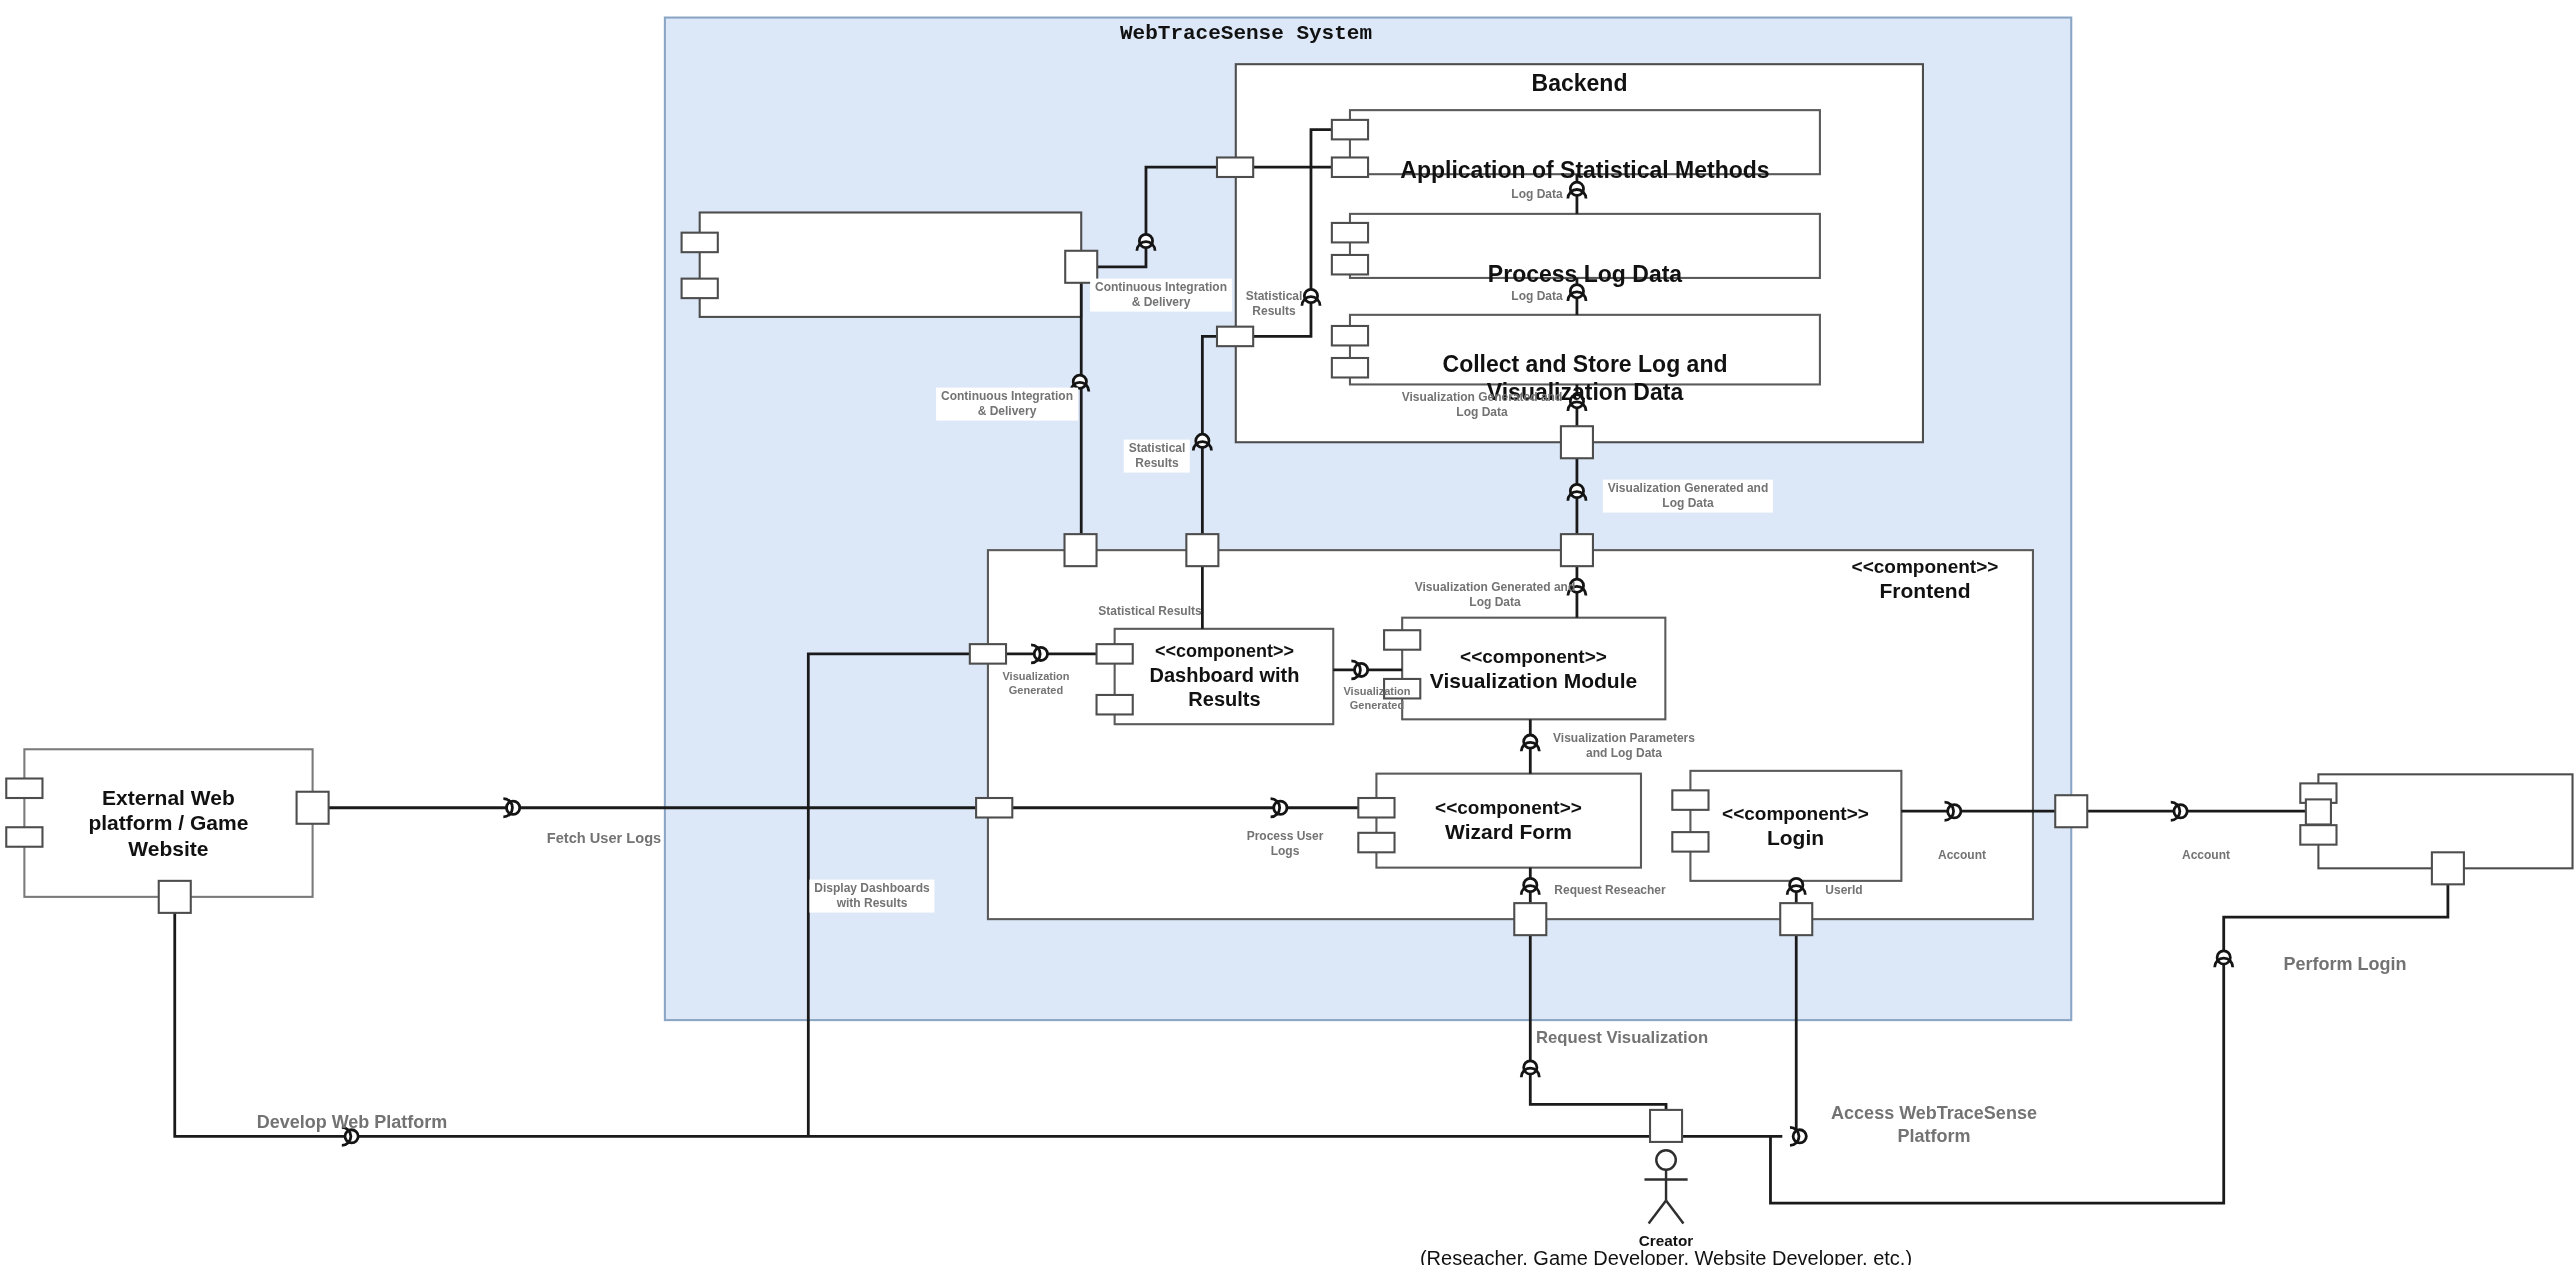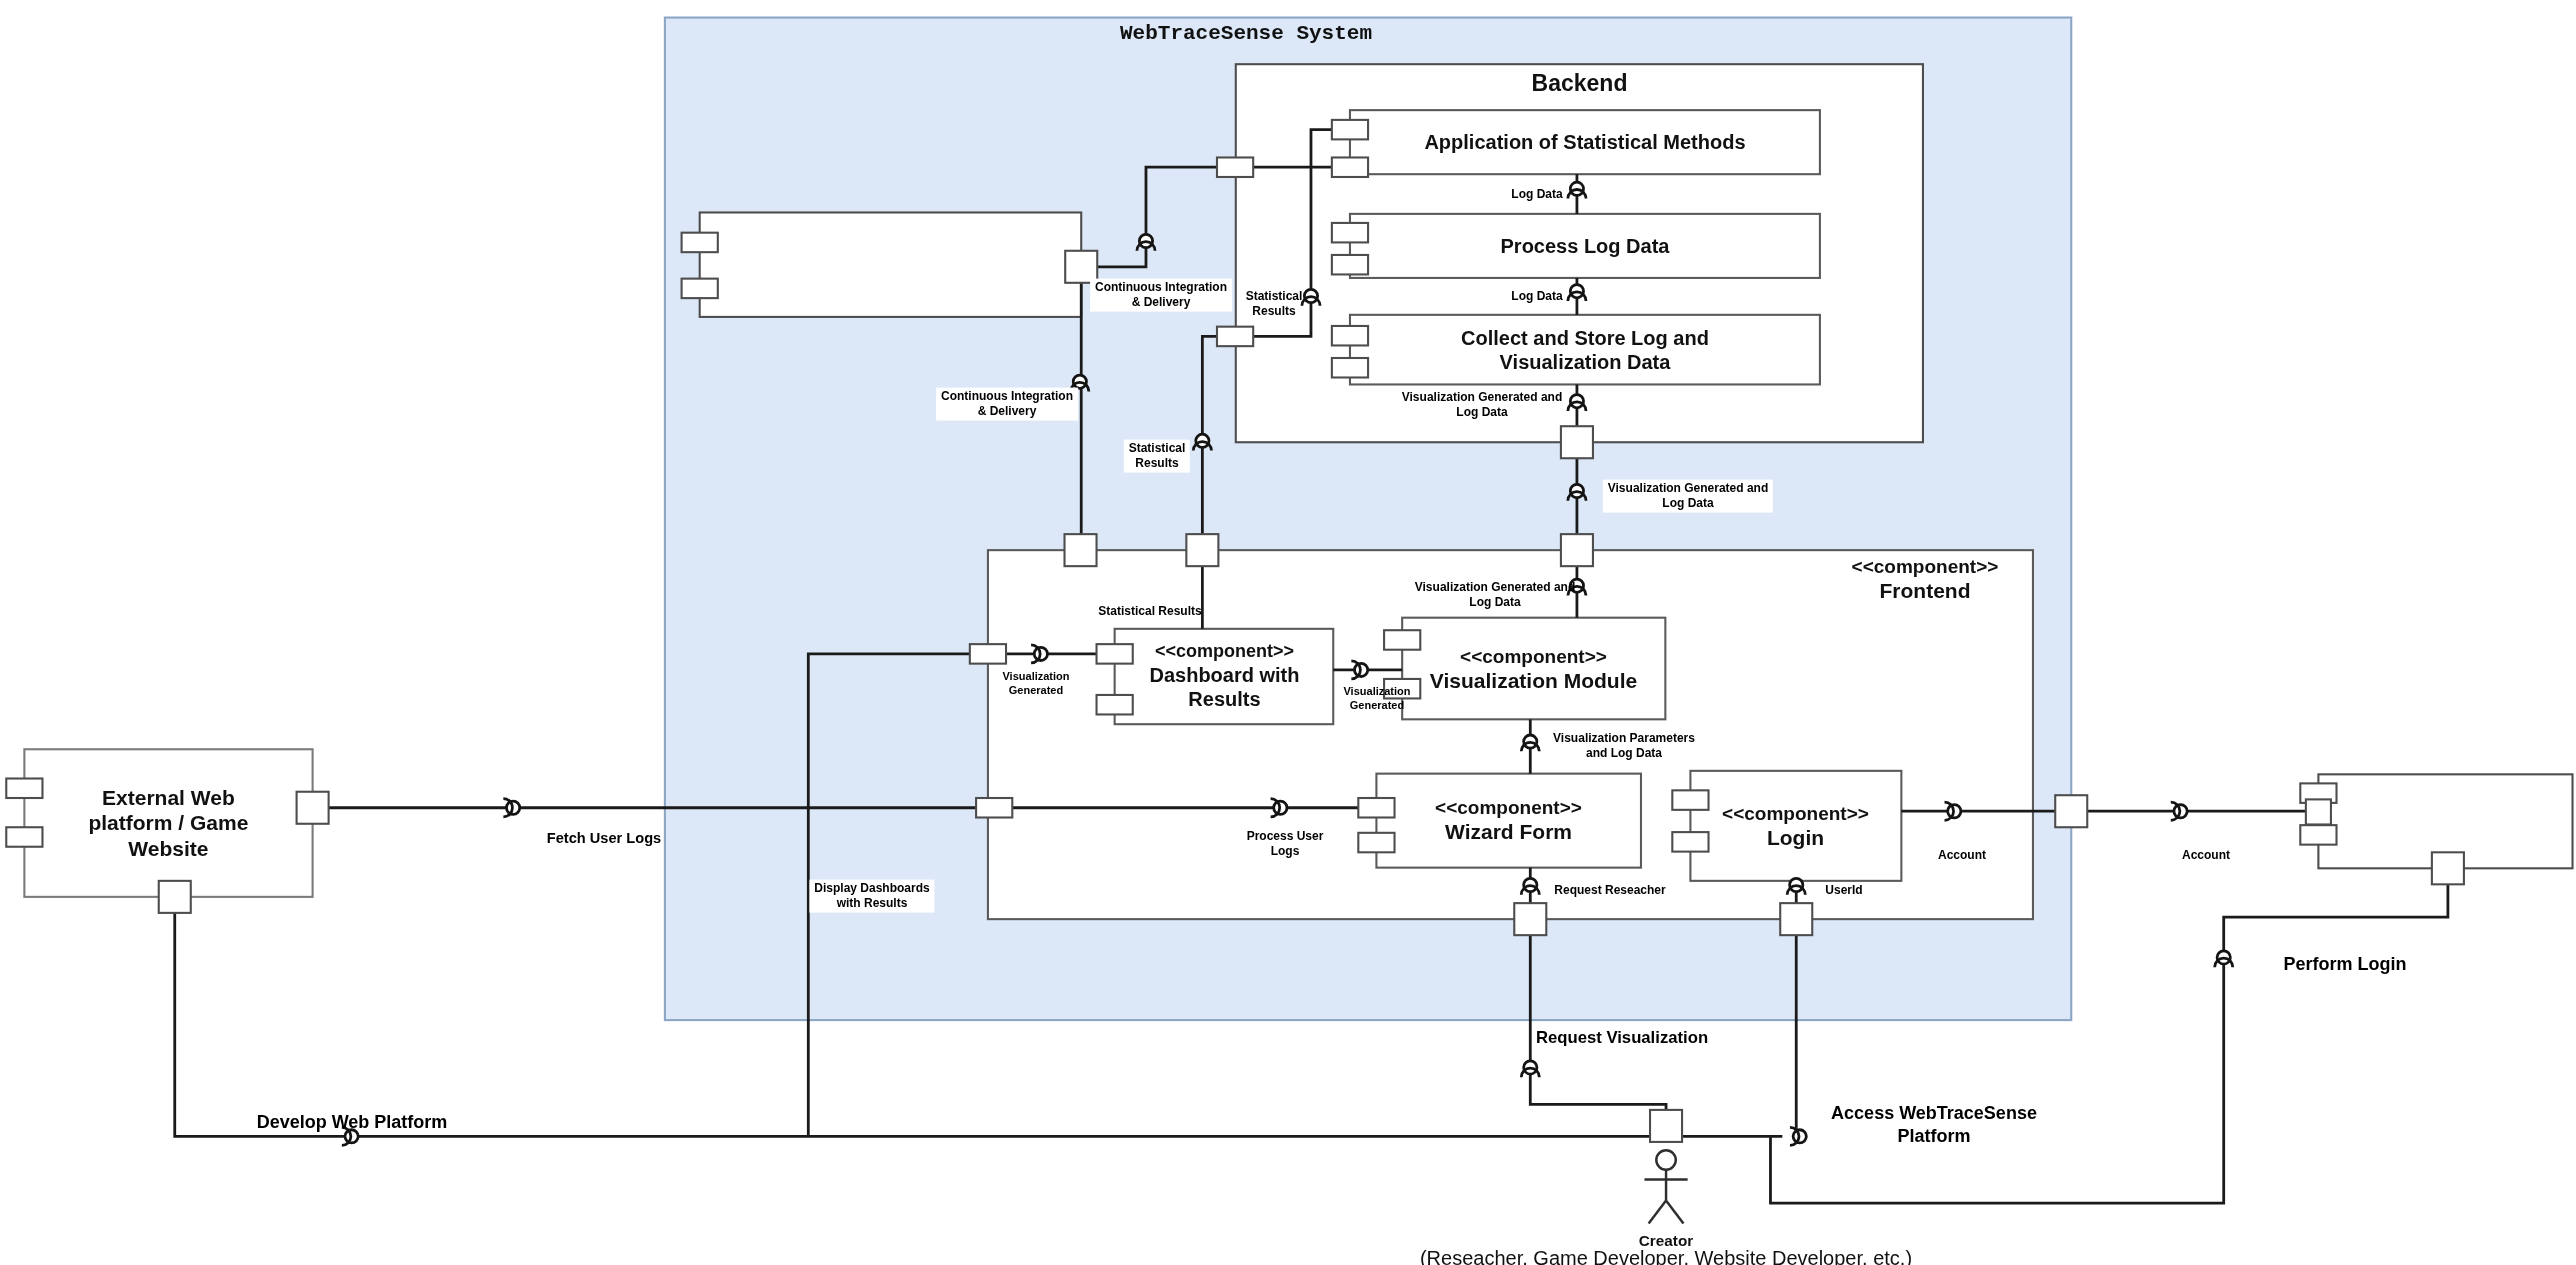--- a/index.html
+++ b/index.html
@@ -1,32 +1,32 @@
 <!DOCTYPE html>
 <html style="font-size:11px"><head>
 <meta charset="utf-8">
 <style>
   html,body{margin:0;padding:0;background:#fff;}
   .stage{position:relative;width:2576px;height:1266px;background:#ffffff;
          font-family:"Liberation Sans",sans-serif;overflow:hidden;color:#111;}
   .stage svg{position:absolute;left:0;top:0;}
   
   .lbl{position:absolute;transform:translate(-50%,-50%);text-align:center;
-       white-space:pre-line;font-size:12px;font-weight:700;color:#000000;line-height:1.25;z-index:5;}
+       white-space:pre-line;font-size:12px;font-weight:700;color:#737373;line-height:1.25;z-index:5;}
   .hl{background:#ffffff;padding:1.4px 4.9px;}
   .small{font-size:11px;}
   .mid{font-size:14.6px;}
   .action{font-size:18px;}
   .action24{font-size:16.7px;}
   
   .bt{position:absolute;display:flex;flex-direction:column;justify-content:center;align-items:center;
       text-align:center;white-space:pre-line;line-height:1.22;z-index:4;}
   .stereo{font-size:19px;font-weight:700;}
   .cname{font-size:21px;font-weight:700;}
-  .compname{font-size:20px;font-weight:700;}
+  .compname{font-size:23px;font-weight:700;margin-top:28px;}
   .sys-title{position:absolute;transform:translateX(-50%);font-size:21px;font-weight:700;z-index:4;}
   .banner{position:absolute;text-align:center;font-size:23px;font-weight:700;z-index:4;}
   .subtitle{font-size:19px;font-weight:400;}
   .actor-name{position:absolute;transform:translate(-50%,-50%);font-size:15.3px;font-weight:700;z-index:5;}
   .actor-roles{position:absolute;transform:translate(-50%,-50%);font-size:20px;font-weight:400;z-index:5;}
 </style>
 </head>
 <body>
 
 <div class="stage">

